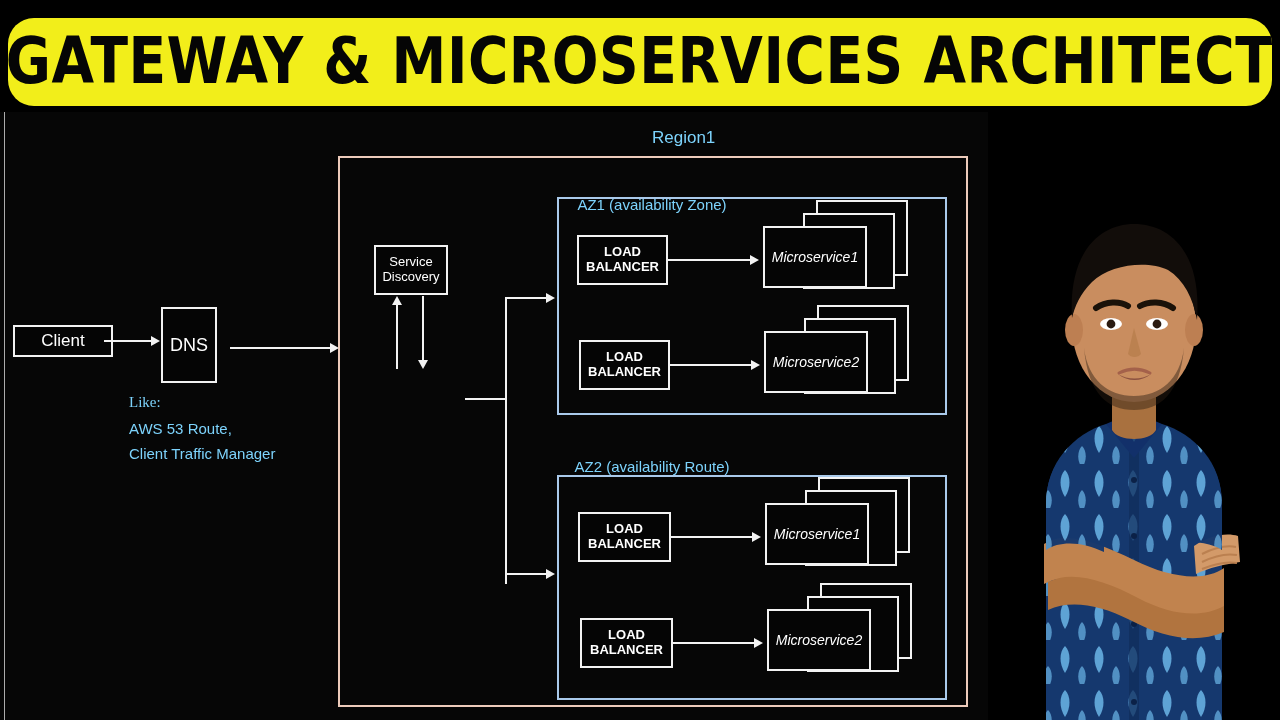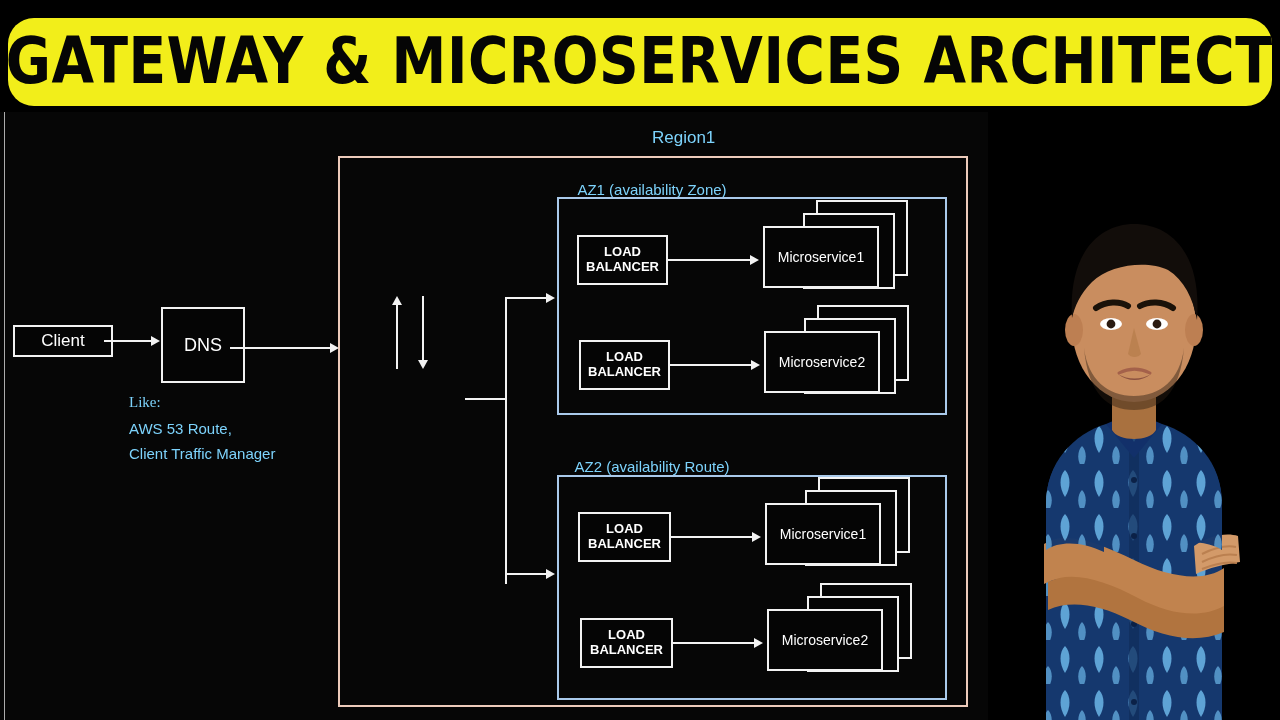--- a/index.html
+++ b/index.html
@@ -124,24 +124,25 @@
   .ms-stack .ms-back1,
   .ms-stack .ms-front {
     position: absolute;
     border: 2px solid #f2f2f2;
     background: #050505;
   }
   .ms-stack .ms-back2 { right: 0;   top: 0;   width: 92px; height: 76px; }
   .ms-stack .ms-back1 { right: 13px; top: 13px; width: 92px; height: 76px; }
   .ms-stack .ms-front {
     left: 0; top: 26px;
-    width: 116px; height: 62px;
+    width: 104px; height: 62px;
     display: flex; align-items: center; justify-content: center;
     color: #fff; font-size: 14px; white-space: nowrap;
     z-index: 3;
+    font-style: italic;
   }
 
   
   #presenter {
     position: absolute;
     left: 988px; top: 112px;
     width: 292px; height: 608px;
     overflow: hidden;
     background: #000;
   }
@@ -160,52 +161,56 @@
 
     <div id="slide-left-rule"></div>
 
     <div class="box" style="left:13px; top:213px; width:100px; height:32px; font-size:17px;">
       <span class="lbl">Client</span>
     </div>
 
     <div class="hline" style="left:104px; top:228px; width:48px;"></div>
     <div class="arrow-r" style="left:151px; top:224px;"></div>
 
-    <div class="box" style="left:161px; top:195px; width:84px; height:76px; font-size:18px;">
+    <div class="box" style="left:161px; top:195px; width:56px; height:76px; font-size:18px;">
       <span class="lbl">DNS</span>
     </div>
 
     <div class="hline" style="left:230px; top:235px; width:105px;"></div>
     <div class="arrow-r" style="left:330px; top:231px;"></div>
 
     <div class="label-text" style="left:129px; top:282px;font-family:Liberation Serif, serif;">Like:</div>
     <div class="label-text" style="left:129px; top:308px;">AWS 53 Route,</div>
     <div class="label-text" style="left:129px; top:333px;">Client Traffic Manager</div>
 
     <div class="label-text" style="left:652px; top:16px; font-size:17px;">Region1</div>
     <div id="region1-frame" style="left:338px; top:44px; width:630px; height:551px;"></div>
 
+    <div class="box" style="left:374px; top:133px; width:74px; height:50px; flex-direction:column; font-size:13px;">
+      <span class="lbl">Service</span>
+      <span class="lbl">Discovery</span>
+    </div>
 
     <div class="vline" style="left:396px; top:192px; height:65px;"></div>
     <div class="arrow-u" style="left:392px; top:184px;"></div>
 
     <div class="vline" style="left:422px; top:184px; height:65px;"></div>
     <div class="arrow-d" style="left:418px; top:248px;"></div>
 
 
     <div class="hline" style="left:465px; top:286px; width:42px;"></div>
     <div class="vline" style="left:505px; top:185px; height:287px;"></div>
 
     <div class="hline" style="left:505px; top:185px; width:43px;"></div>
     <div class="arrow-r" style="left:546px; top:181px;"></div>
 
     <div class="hline" style="left:505px; top:461px; width:43px;"></div>
     <div class="arrow-r" style="left:546px; top:457px;"></div>
 
-    <div class="label-text" style="left:652px; top:69px; transform:translateX(-50%);text-align:right;">AZ1 (availability Zone)</div>
+    <div class="label-text" style="left:652px; top:84px; transform:translateX(-50%);text-align:right;">AZ1 (availability Zone)</div>
     <div class="az-frame" style="left:557px; top:85px; width:390px; height:218px;"></div>
 
     <div class="box" style="left:577px; top:123px; width:91px; height:50px; flex-direction:column; font-size:13px; font-weight:700;">
       <span class="lbl">LOAD</span>
       <span class="lbl">BALANCER</span>
     </div>
     <div class="hline" style="left:668px; top:147px; width:83px;"></div>
     <div class="arrow-r" style="left:750px; top:143px;"></div>
     <div class="ms-stack" style="left:763px; top:88px; width:145px; height:90px;">
       <div class="ms-back2"></div>

